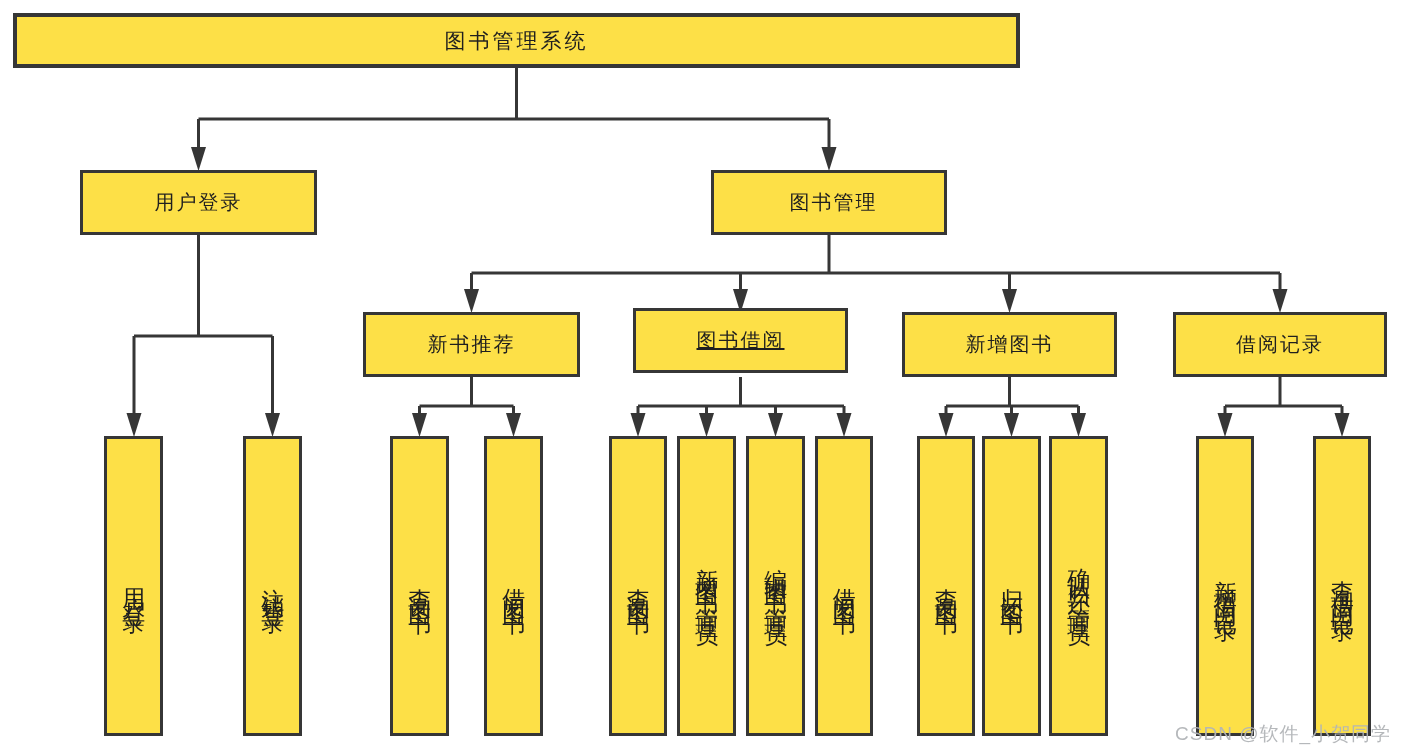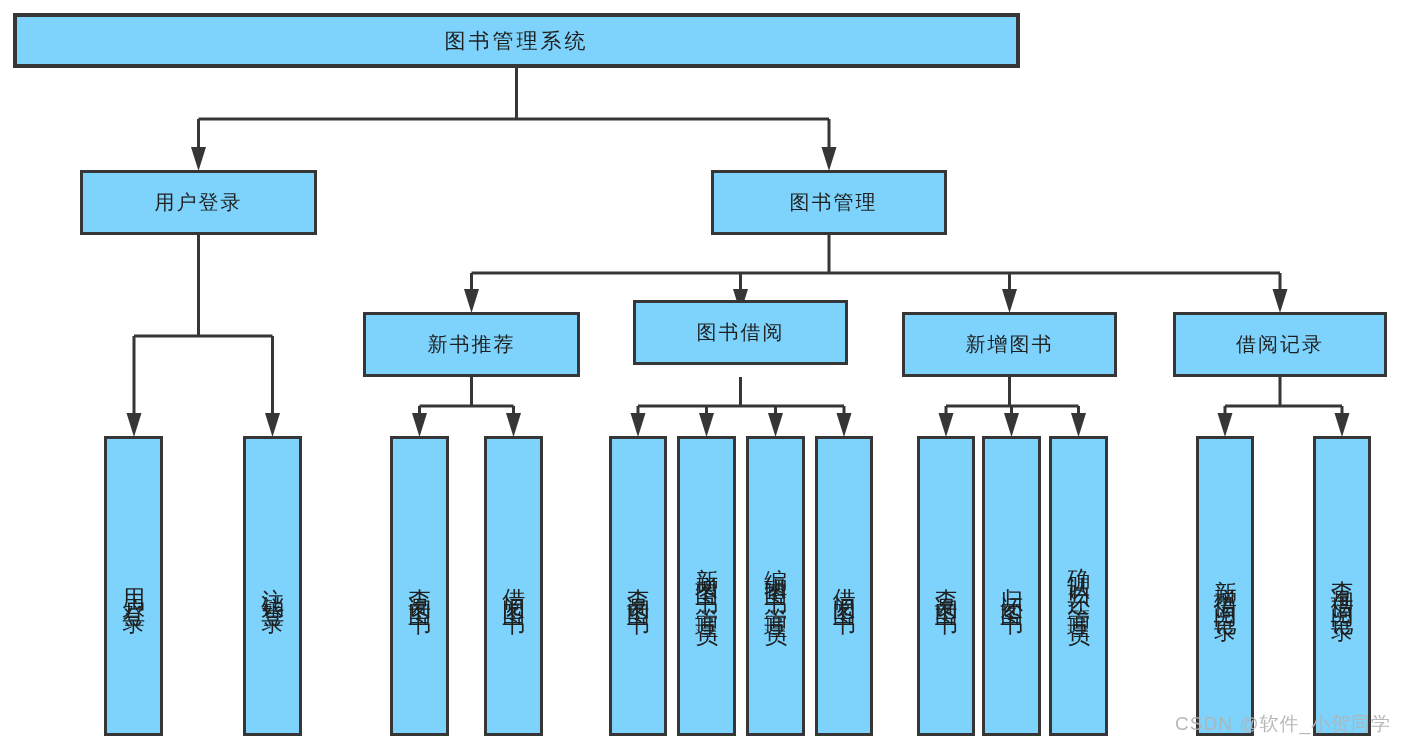--- a/index.html
+++ b/index.html
@@ -4,32 +4,32 @@
 <style>
   * { margin:0; padding:0; box-sizing:border-box; }
   html,body { background:#ffffff; }
   body {
     width:1405px; height:747px; position:relative; overflow:hidden;
     font-family:"Liberation Sans", sans-serif;
   }
   .stage { position:absolute; left:0; top:0; width:1405px; height:747px; }
   svg.connectors { position:absolute; left:0; top:0; z-index:1; }
   .box {
-    position:absolute; background:#7dd3fc; border:3px solid #363636;
+    position:absolute; background:#fde047; border:3px solid #363636;
     display:flex; align-items:center; justify-content:center;
     color:#1f1f1f; z-index:2; text-align:center;
   }
   .root-box { border-width:4px; font-size:21px; letter-spacing:3px; }
   .hnode { font-size:20px; letter-spacing:2px; }
   .vleaf {
     writing-mode:vertical-rl; text-orientation:mixed;
     font-size:23px; letter-spacing:8px; line-height:1.1;
   }
   .watermark {
-    position:absolute; right:14px; bottom:10px; z-index:6;
+    position:absolute; right:14px; bottom:0; z-index:6;
     color:#b2b5b8; font-size:19px; letter-spacing:1px; opacity:.95;
   }
 </style>
 </head>
 <body>
 
 <div class="stage">
 
   <svg class="connectors" width="1405" height="747" viewBox="0 0 1405 747">
     <path fill="none" stroke="#363636" stroke-width="3" d="
@@ -63,21 +63,21 @@
       <polygon points="1334.5,413 1349.5,413 1342,437"></polygon>
     </g>
   </svg>
 
   <div class="box root-box" style="left:13px; top:13px; width:1007px; height:55px;">图书管理系统</div>
 
   <div class="box hnode" style="left:80px; top:170px; width:237px; height:65px;">用户登录</div>
   <div class="box hnode" style="left:711px; top:170px; width:236px; height:65px;padding-left:9px;">图书管理</div>
 
   <div class="box hnode" style="left:363px; top:312px; width:217px; height:65px;">新书推荐</div>
-  <div class="box hnode" style="left:633px; top:300px; width:215px; height:65px;">图书借阅</div>
+  <div class="box hnode" style="left:633px; top:308px; width:215px; height:65px;text-decoration:underline;">图书借阅</div>
   <div class="box hnode" style="left:902px; top:312px; width:215px; height:65px;">新增图书</div>
   <div class="box hnode" style="left:1173px; top:312px; width:214px; height:65px;">借阅记录</div>
 
   <div class="box vleaf" style="left:104px; top:436px; width:59px; height:300px;">用户登录</div>
   <div class="box vleaf" style="left:243px; top:436px; width:59px; height:300px;">注销登录</div>
 
   <div class="box vleaf" style="left:390px; top:436px; width:59px; height:300px;">查询图书</div>
   <div class="box vleaf" style="left:484px; top:436px; width:59px; height:300px;">借阅图书</div>
 
   <div class="box vleaf" style="left:609px; top:436px; width:58px; height:300px;">查询图书</div>

